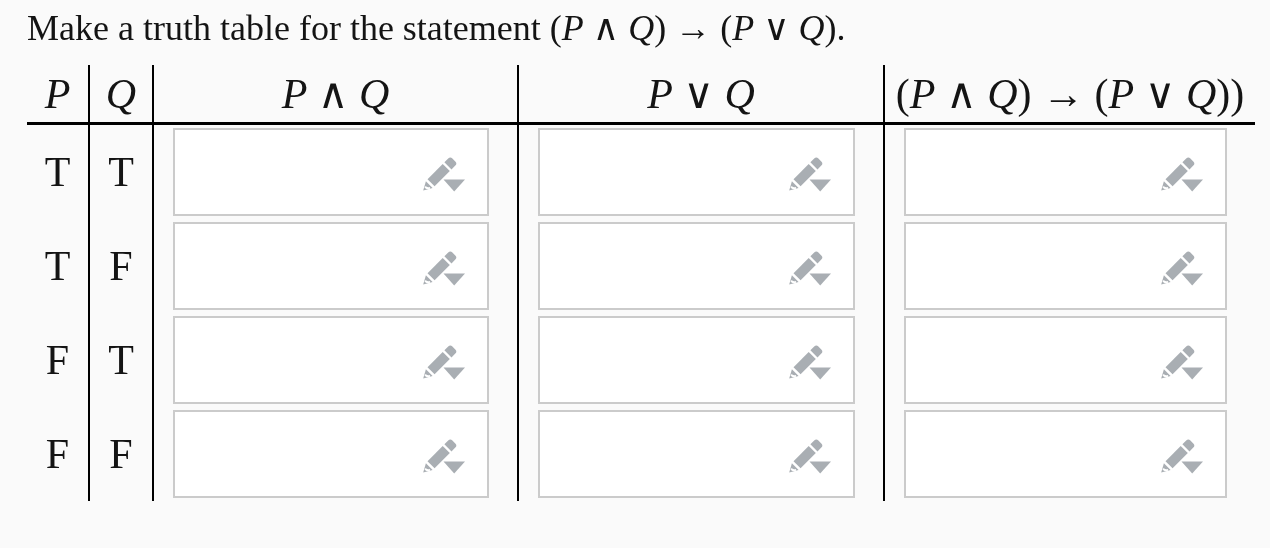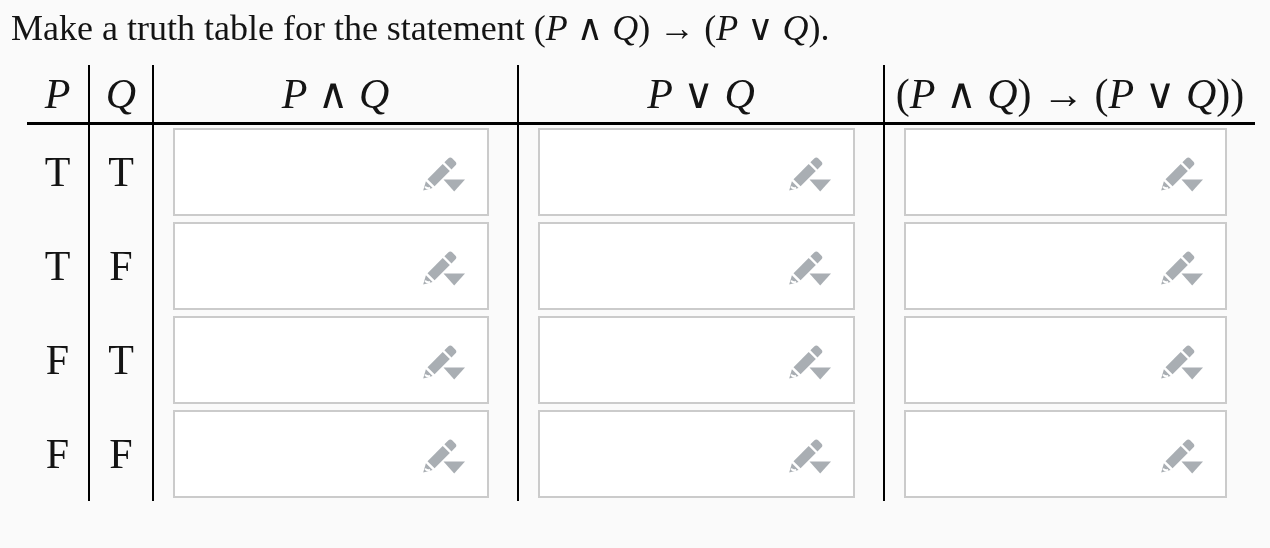--- a/index.html
+++ b/index.html
@@ -4,21 +4,21 @@
 <style>
   * { margin: 0; padding: 0; box-sizing: border-box; }
   html, body { width: 1270px; height: 548px; }
   body {
     background: var(--page-background, #fafafa);
     font-family: "Liberation Serif", "DejaVu Serif", serif;
     color: var(--text, #141414);
     overflow: hidden;
   }
   .prompt {
-    padding: 6px 0 0 11px;
+    padding: 6px 0 0 27px;
     font-size: 36px;
     line-height: 44px;
     white-space: nowrap;
   }
   .prompt i, .math i { font-style: italic; }
 
   table.truth-table {
     margin: 15px 0 0 27px;
     border-collapse: separate;
     border-spacing: 0;

